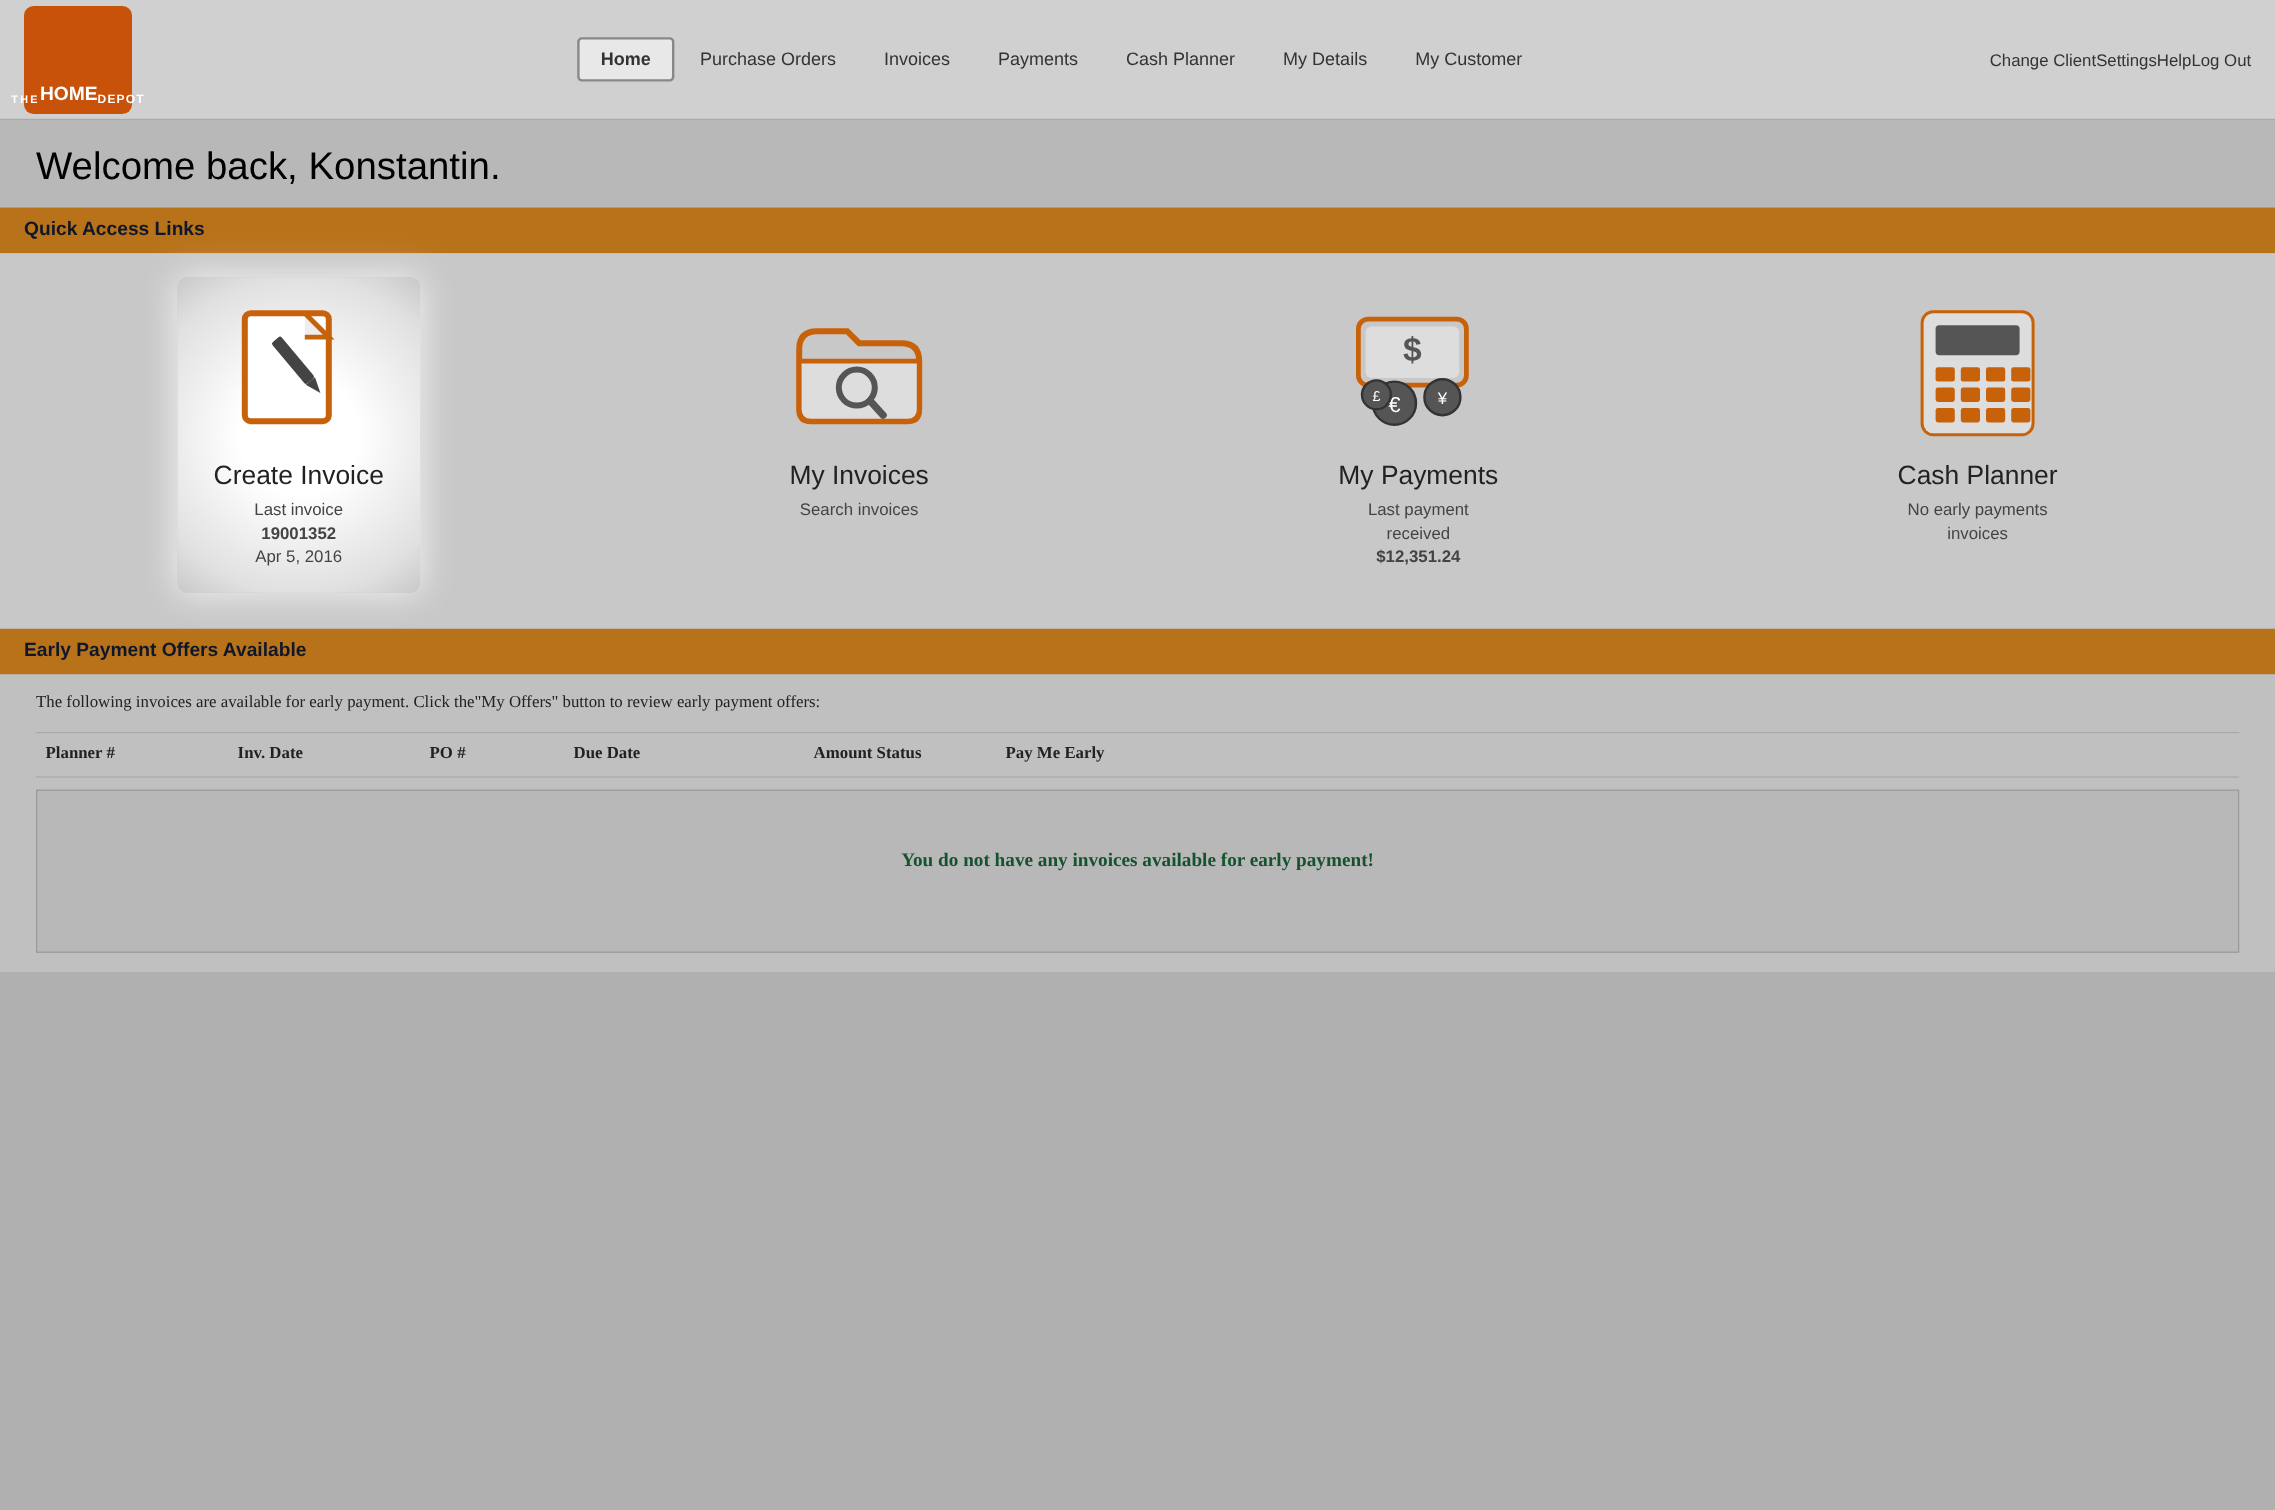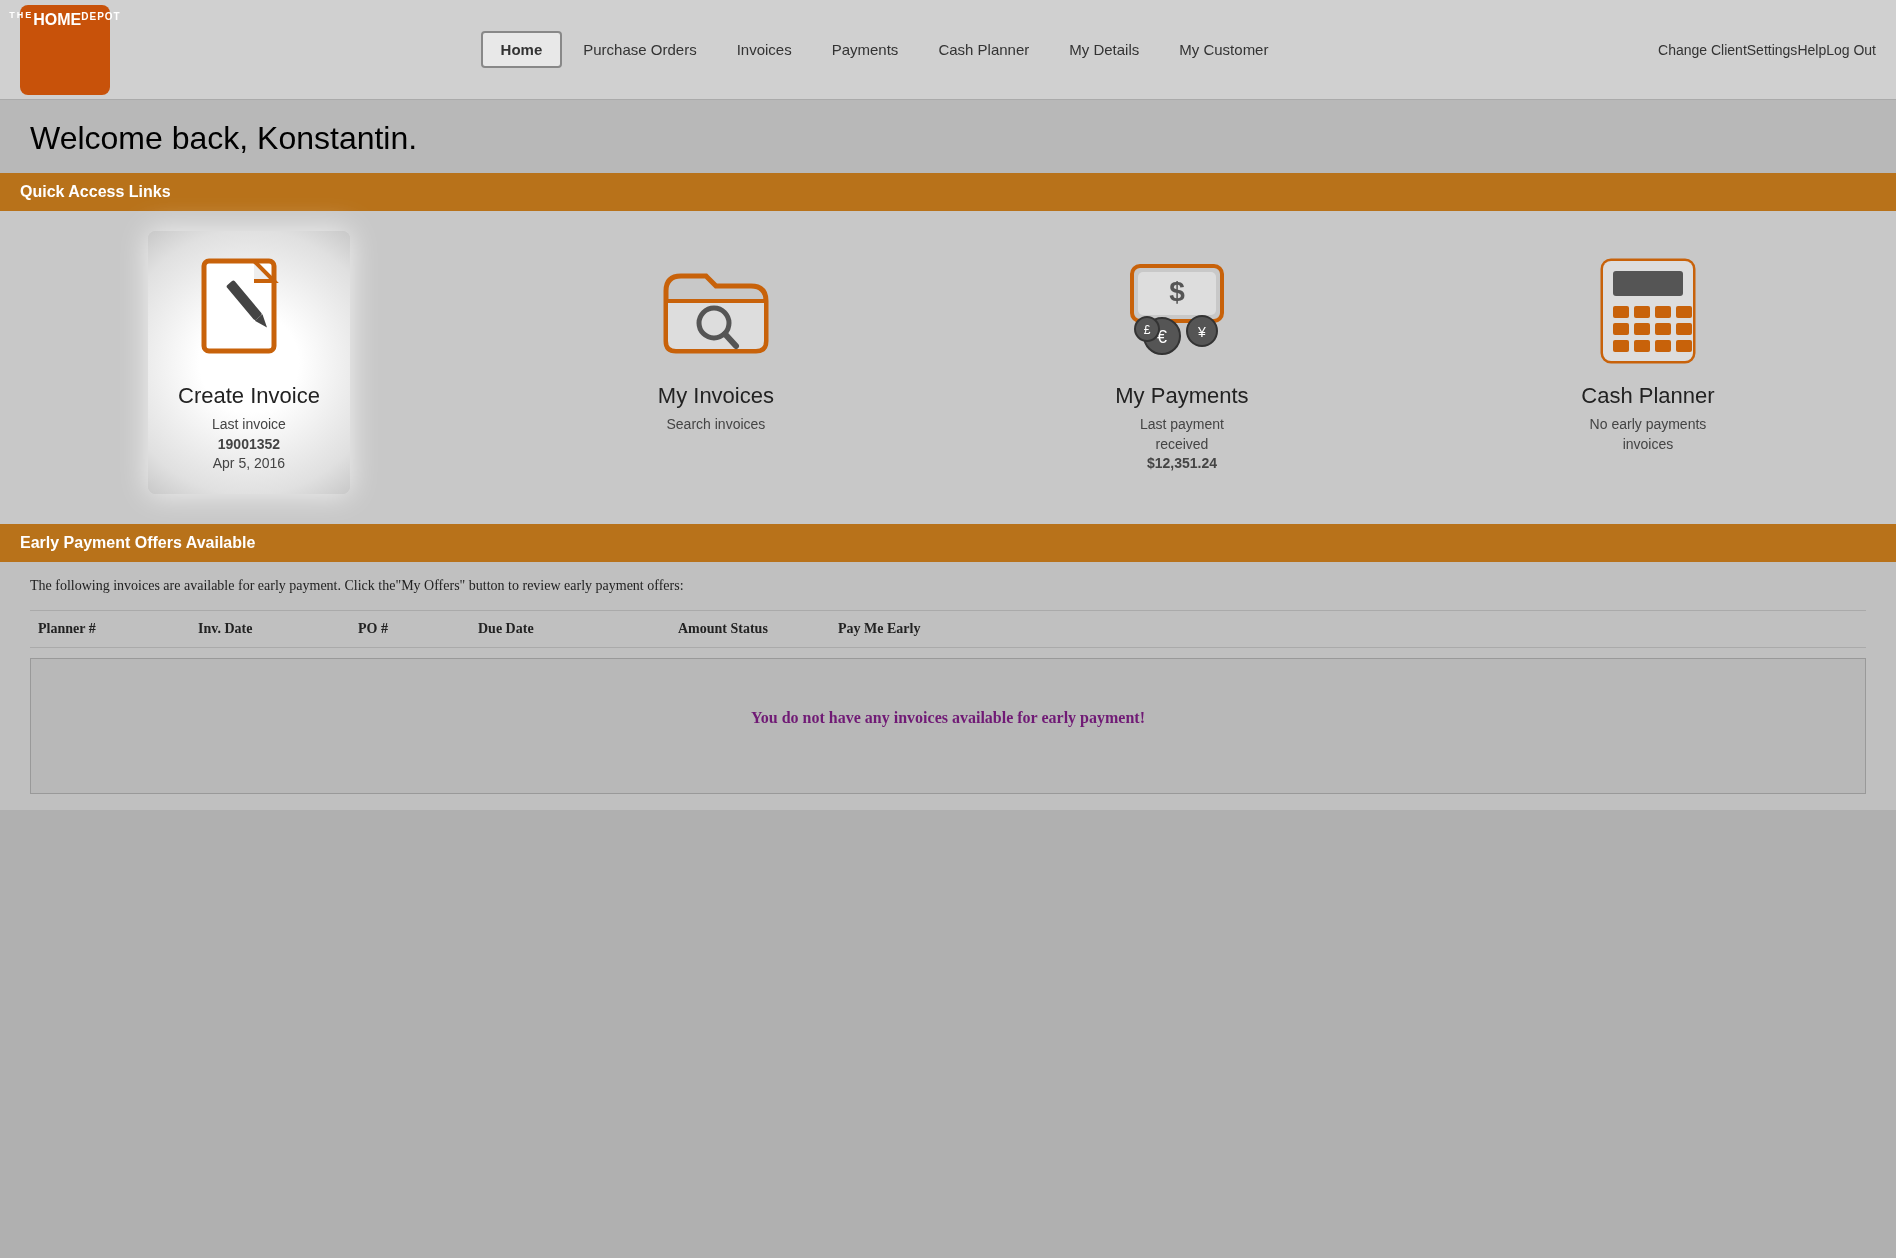--- a/index.html
+++ b/index.html
@@ -24,21 +24,21 @@
       width: 90px;
       height: 90px;
       flex-shrink: 0;
     }
     .logo-box {
       width: 90px;
       height: 90px;
       background: #c8520a;
       border-radius: 8px;
       display: flex;
-      align-items: flex-start;
+      align-items: flex-end;
       justify-content: center;
       color: white;
       font-weight: bold;
       font-size: 11px;
       text-align: center;
       line-height: 1.3;
       padding: 5px;
     }
     .logo-box .the { font-size: 9px; letter-spacing: 2px; }
     .logo-box .home { font-size: 16px; }
@@ -86,21 +86,21 @@
     }
     .welcome-text {
       font-size: 32px;
       font-weight: 400;
       color: #000000;
     }
 
     
     .section-header {
       background: #b8721a;
-      color: #ffffff;
+      color: #0f172a;
       padding: 10px 20px;
       font-size: 16px;
       font-weight: bold;
     }
     .quick-access-section {
       background: #c8c8c8;
       padding: 20px 20px 30px 20px;
     }
     .quick-links-grid {
       display: flex;
@@ -174,21 +174,21 @@
       background: #b8b8b8;
       border: 1px solid #999;
       margin-top: 10px;
       padding: 50px 20px;
       text-align: center;
     }
     .empty-table-box .no-invoice {
       font-size: 16px;
       font-weight: bold;
       margin-bottom: 16px;
-      color: #701a75;
+      color: #14532d;
     }
     .empty-table-box .suggest {
       font-size: 14px;
       color: #333;
     }
 
     
     svg { display: block; }
   </style>
 </head>

